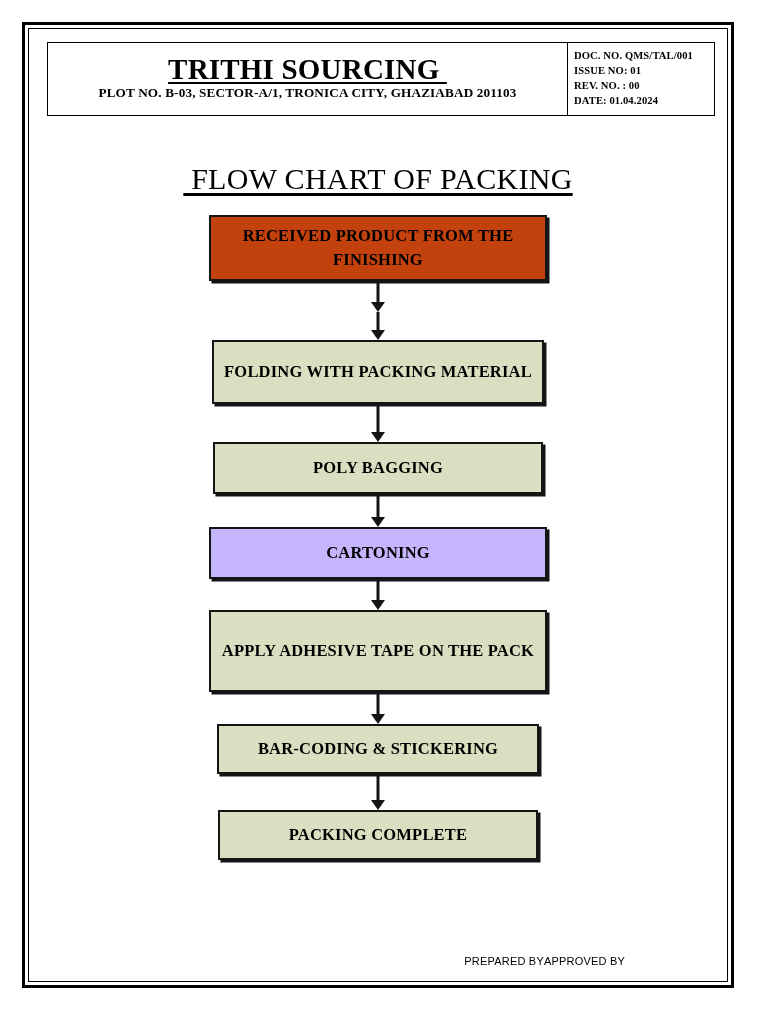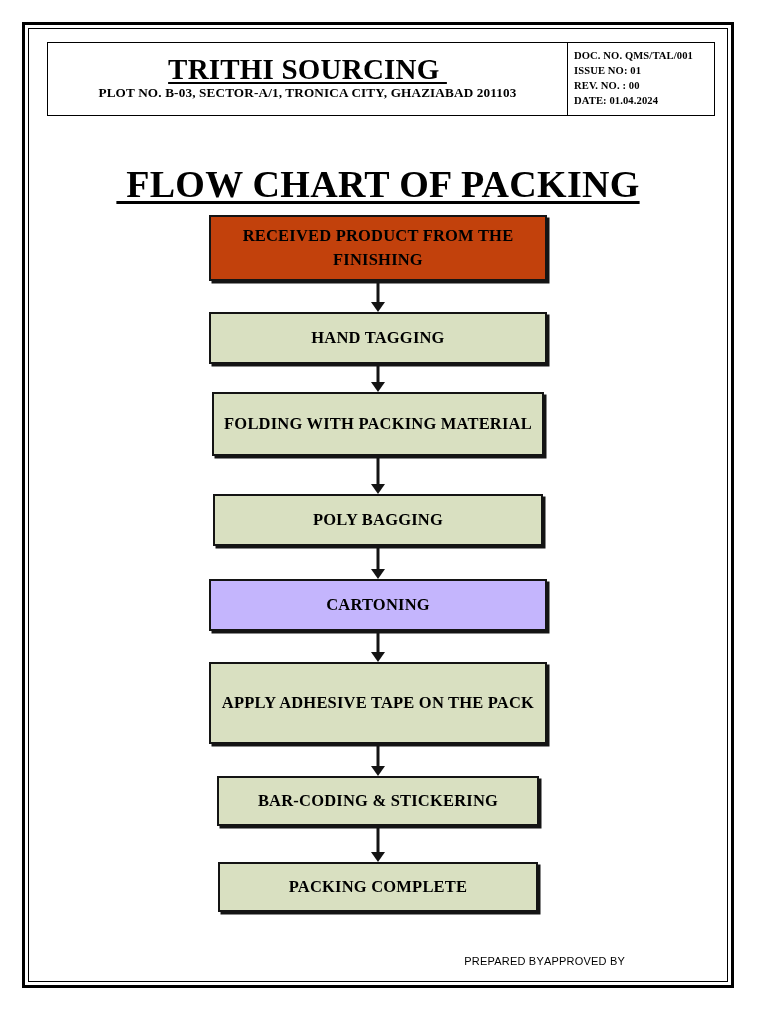--- a/index.html
+++ b/index.html
@@ -87,22 +87,22 @@
     white-space: nowrap;
   }
 
   
   .chart-title {
     position: absolute;
     top: 133px;
     left: 0;
     right: 0;
     text-align: center;
-    font-size: 38px;
-    font-weight: bold;
+    font-size: 30px;
+    font-weight: normal;
     letter-spacing: 0.3px;
     text-decoration: underline;
     text-underline-offset: 4px;
     white-space: pre;
   }
 
   
   .flow {
     position: absolute;
     left: 0;
@@ -177,23 +177,20 @@
     <div class="flow" id="flow">
         <div class="flow-row">
           <div class="node" style="width: 338px; height: 66px; background: #c2410c; border-color: rgb(20, 20, 20);">RECEIVED PRODUCT FROM THE FINISHING</div>
         </div>
         <div class="connector" style="height: 31px;">
           <svg class="arrow" width="20" height="31" viewBox="0 0 20 31">
             <line x1="10" y1="0" x2="10" y2="22" stroke="#141414" stroke-width="3"></line>
             <polygon points="3,21 17,21 10,31" fill="#141414"></polygon>
           </svg>
         </div>
-        <div class="flow-row">
-          <div class="node" style="width: 338px; height: 52px; background: rgb(217, 224, 193); border-color: rgb(20, 20, 20);">HAND TAGGING</div>
-        </div>
         <div class="connector" style="height: 28px;">
           <svg class="arrow" width="20" height="28" viewBox="0 0 20 28">
             <line x1="10" y1="0" x2="10" y2="19" stroke="#141414" stroke-width="3"></line>
             <polygon points="3,18 17,18 10,28" fill="#141414"></polygon>
           </svg>
         </div>
         <div class="flow-row">
           <div class="node" style="width: 332px; height: 64px; background: rgb(217, 224, 193); border-color: rgb(20, 20, 20);">FOLDING WITH PACKING MATERIAL</div>
         </div>
         <div class="connector" style="height: 38px;">

